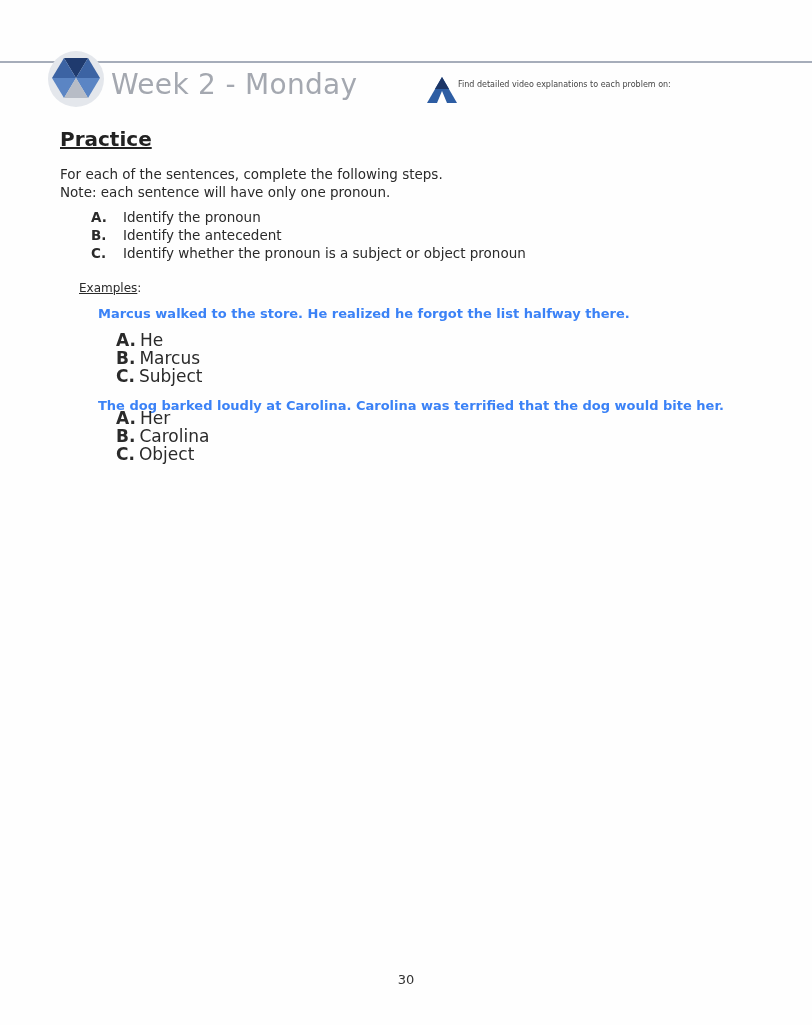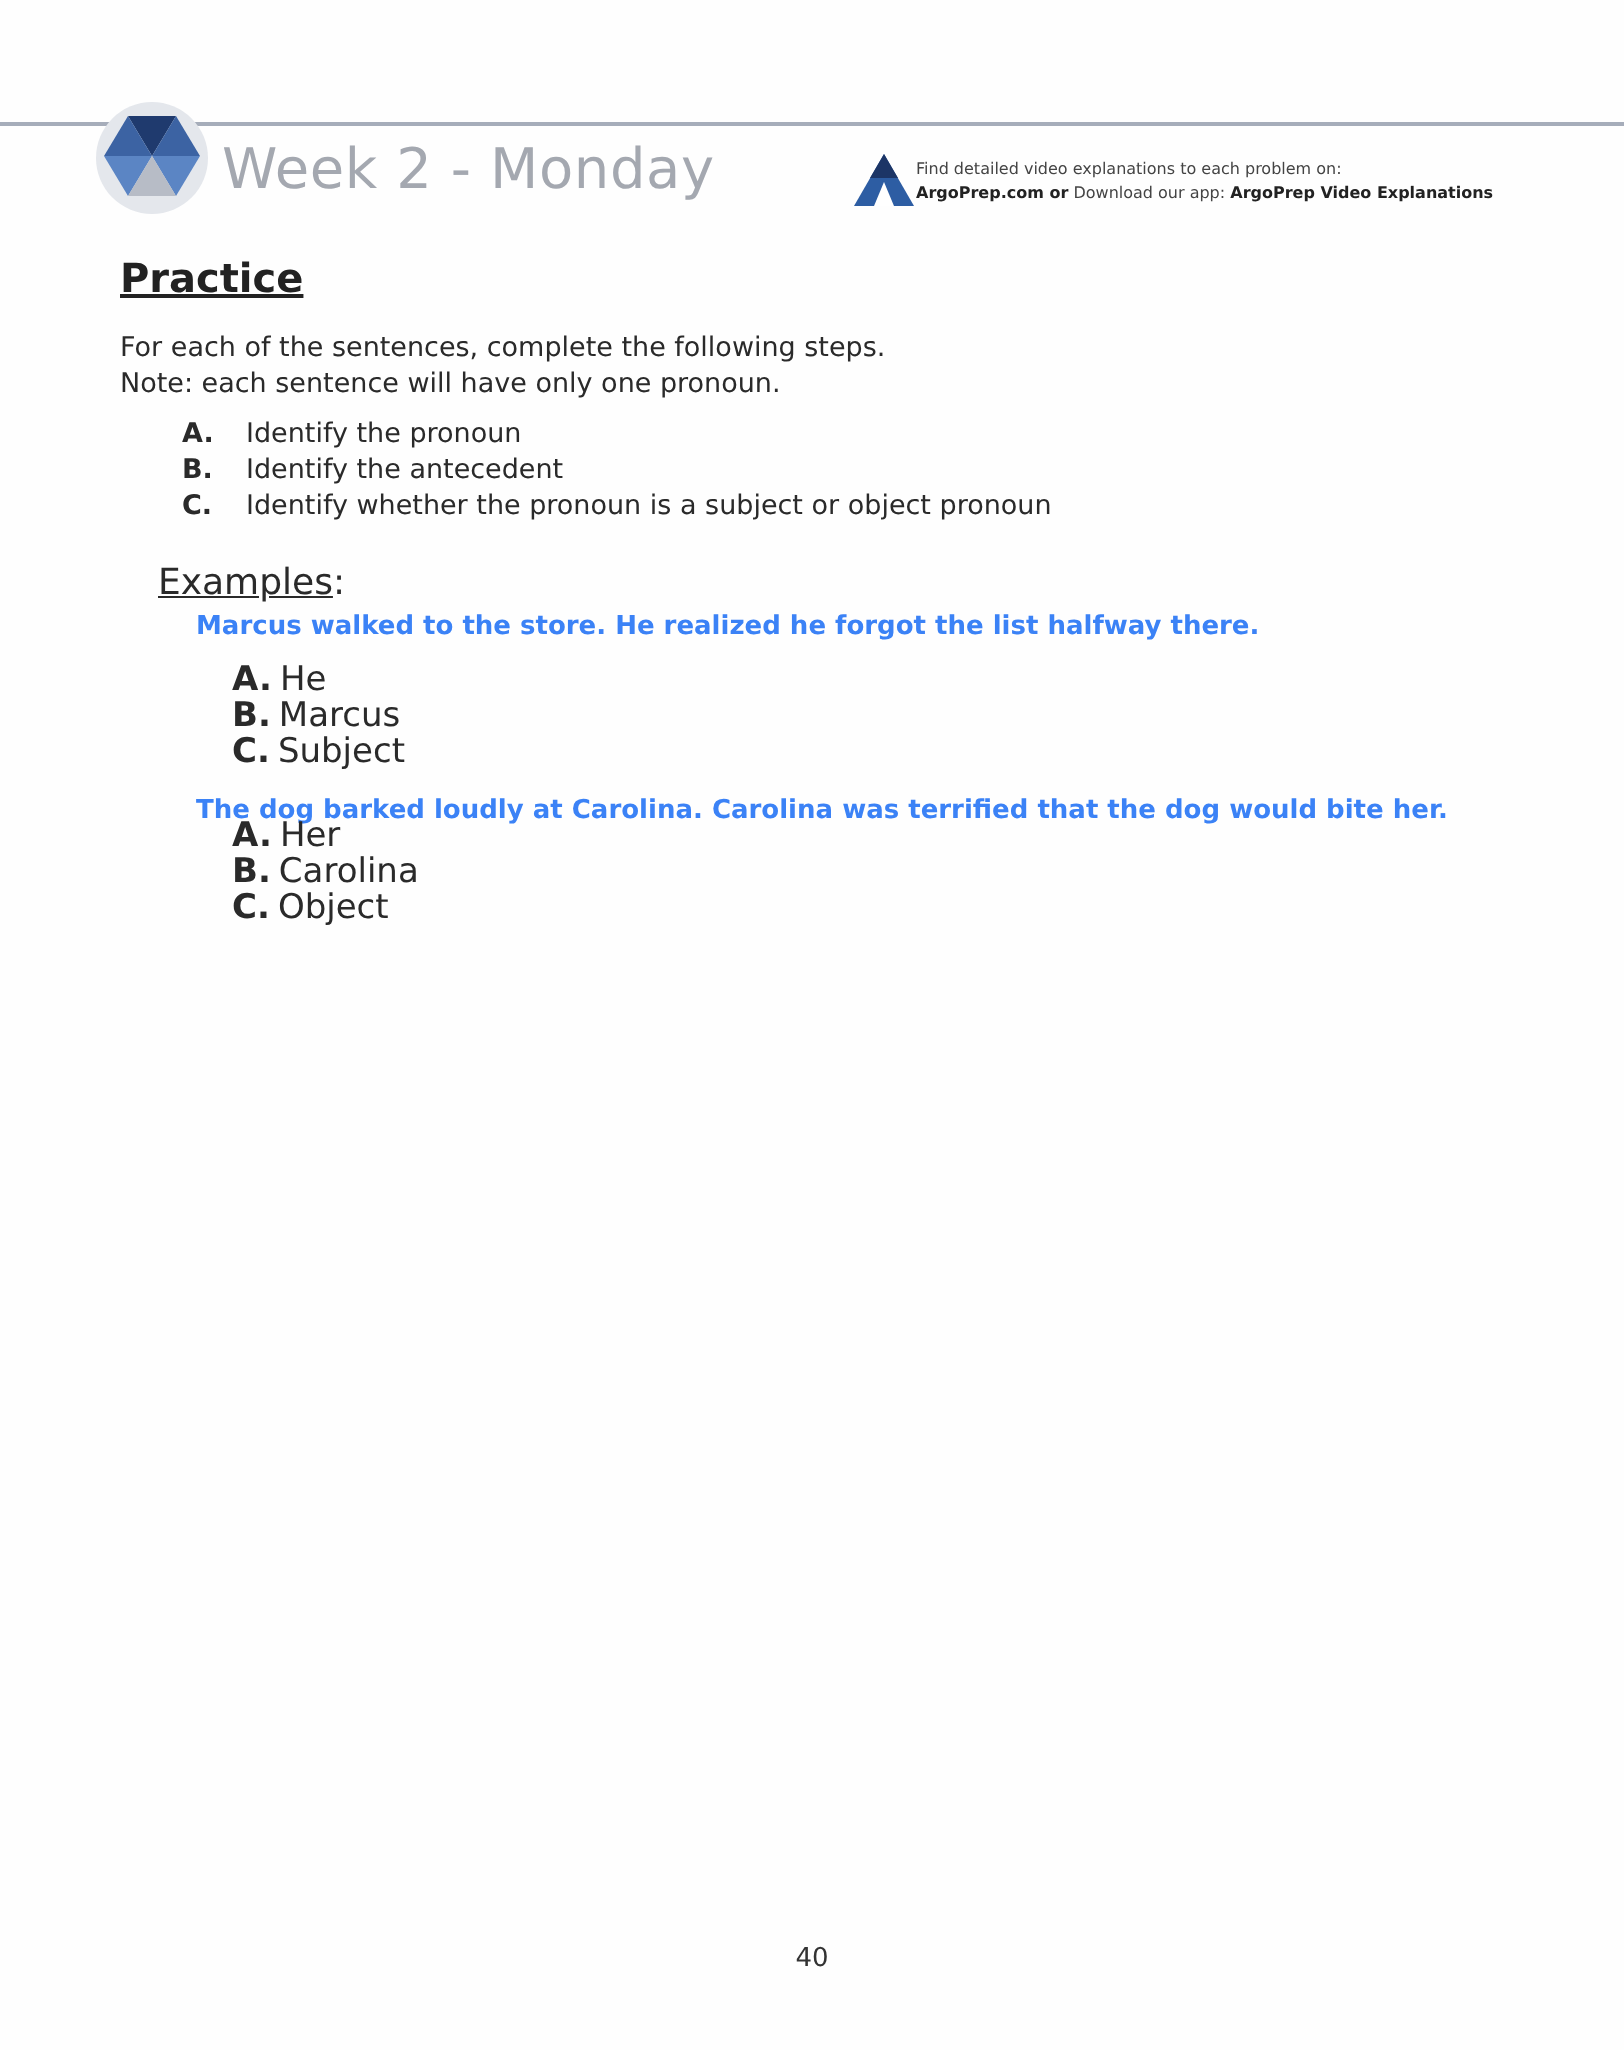--- a/index.html
+++ b/index.html
@@ -12,21 +12,21 @@
   .week-title { position:absolute; left:111px; top:68px; font-size:28px; color:#a4a8b0;
                 font-family:"DejaVu Sans", sans-serif; letter-spacing:0.3px; }
   .promo-logo { position:absolute; left:427px; top:77px; }
   .promo-text { position:absolute; left:458px; top:79px; width:290px; text-align:left; font-size:8px; color:#444; line-height:12px; }
   .promo-text .b { font-weight:bold; color:#222; }
   .practice { position:absolute; left:60px; top:127px; font-size:20px; font-weight:bold; text-decoration:underline; color:#222; }
   .intro { position:absolute; left:60px; top:165px; font-size:13.5px; line-height:18px; }
   .steps { position:absolute; left:91px; top:208px; font-size:13.5px; line-height:18px; }
   .steps .row { display:flex; }
   .steps .letter { width:32px; font-weight:bold; }
-  .examples-label { position:absolute; left:79px; top:281px; font-size:18px; }
+  .examples-label { position:absolute; left:79px; top:281px; font-size:12px; }
   .examples-label u { text-decoration:underline; }
   .ex { position:absolute; left:98px; font-size:13px; font-weight:bold; color:#3b82f6; }
   .ans { position:absolute; left:116px; font-size:17px; line-height:18px; }
   .ans .l { font-weight:bold; margin-right:4px; }
   .page-num { position:absolute; left:0; width:812px; top:972px; text-align:center; font-size:13px; color:#333; }
 </style>
 </head>
 <body>
 
 <div class="rule"></div>
@@ -45,25 +45,20 @@
 
 <div class="promo-logo">
   <svg width="30" height="28" viewBox="0 0 30 28">
     <polygon points="15,0 30,26 0,26" fill="#2d5da3"></polygon>
     <polygon points="15,0 22,12 8,12" fill="#1c3566"></polygon>
     <polygon points="15,14 20,26 10,26" fill="#ffffff"></polygon>
   </svg>
 </div>
 <div class="promo-text">
   <div>Find detailed video explanations to each problem on:</div>
-  <div>
-    <span class="b">ArgoPrep.com or</span>
-    <span>Download our app:</span>
-    <span class="b">ArgoPrep Video Explanations</span>
-  </div>
 </div>
 
 <div class="practice">Practice</div>
 
 <div class="intro">
   <div>For each of the sentences, complete the following steps.</div>
   <div>Note: each sentence will have only one pronoun.</div>
 </div>
 
 <div class="steps">
@@ -90,13 +85,13 @@
   <div><span class="l">C.</span><span>Subject</span></div>
 </div>
 
 <div class="ex" style="top:398px;">The dog barked loudly at Carolina. Carolina was terrified that the dog would bite her.</div>
 <div class="ans" style="top:409px;">
   <div><span class="l">A.</span><span>Her</span></div>
   <div><span class="l">B.</span><span>Carolina</span></div>
   <div><span class="l">C.</span><span>Object</span></div>
 </div>
 
-<div class="page-num">40</div>
+<div class="page-num">30</div>
 
 </body></html>

